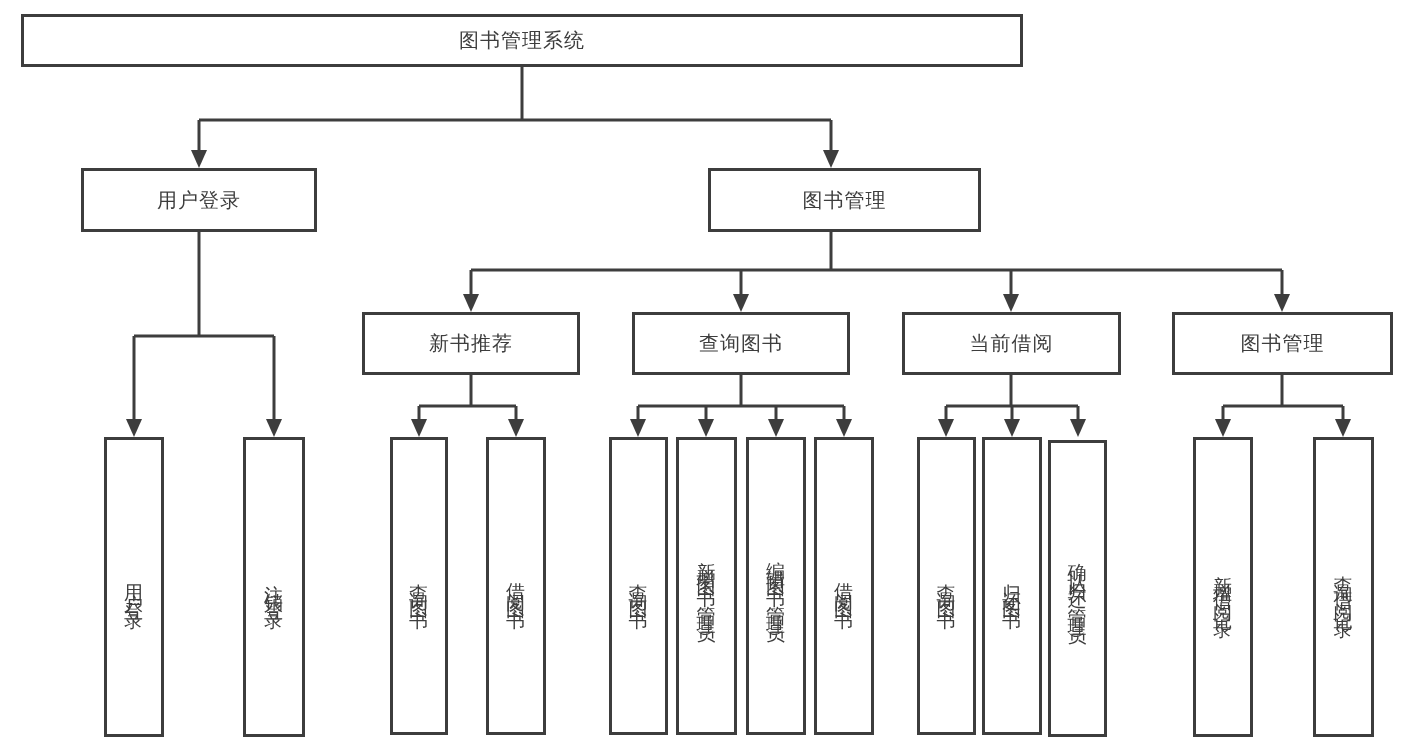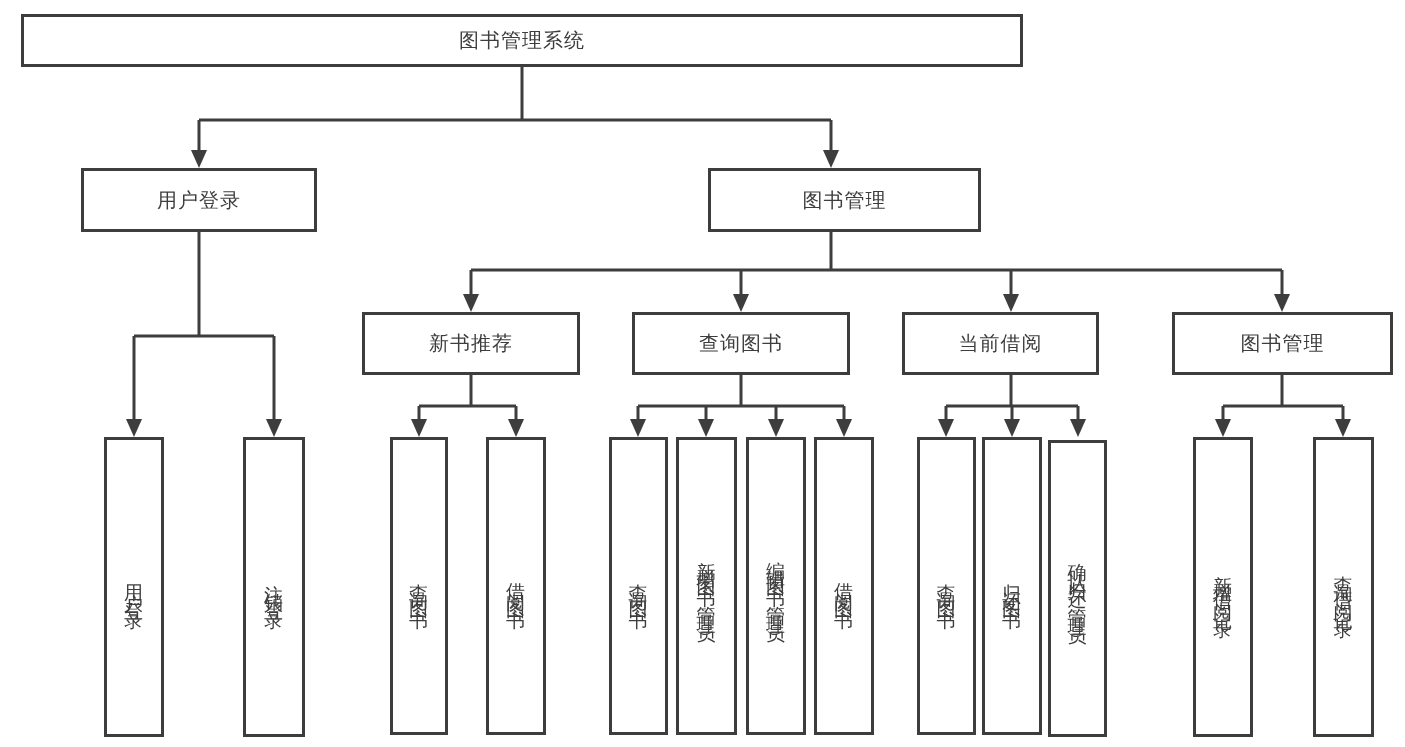--- a/index.html
+++ b/index.html
@@ -115,21 +115,21 @@
       <polygon points="1335,419 1351,419 1343,437" fill="#3d3d3d"></polygon>
     </svg>
 
   <div class="box h-box" style="left:21px; top:14px; width:1002px; height:53px;">图书管理系统</div>
 
   <div class="box h-box" style="left:81px; top:168px; width:236px; height:64px;">用户登录</div>
   <div class="box h-box" style="left:708px; top:168px; width:273px; height:64px;">图书管理</div>
 
   <div class="box h-box" style="left:362px; top:312px; width:218px; height:63px;">新书推荐</div>
   <div class="box h-box" style="left:632px; top:312px; width:218px; height:63px;">查询图书</div>
-  <div class="box h-box" style="left:902px; top:312px; width:197px; height:63px;">当前借阅</div>
+  <div class="box h-box" style="left:902px; top:312px; width:219px; height:63px;">当前借阅</div>
   <div class="box h-box" style="left:1172px; top:312px; width:221px; height:63px;">图书管理</div>
 
   <div class="box v-box" style="left:104px; top:437px; width:60px; height:300px;">用户登录</div>
   <div class="box v-box" style="left:243px; top:437px; width:62px; height:300px;">注销登录</div>
 
   <div class="box v-box" style="left:390px; top:437px; width:58px; height:298px;">查询图书</div>
   <div class="box v-box" style="left:486px; top:437px; width:60px; height:298px;">借阅图书</div>
 
   <div class="box v-box" style="left:609px; top:437px; width:59px; height:298px;">查询图书</div>
   <div class="box v-box" style="left:676px; top:437px; width:61px; height:298px;">新增图书（管理员）</div>

